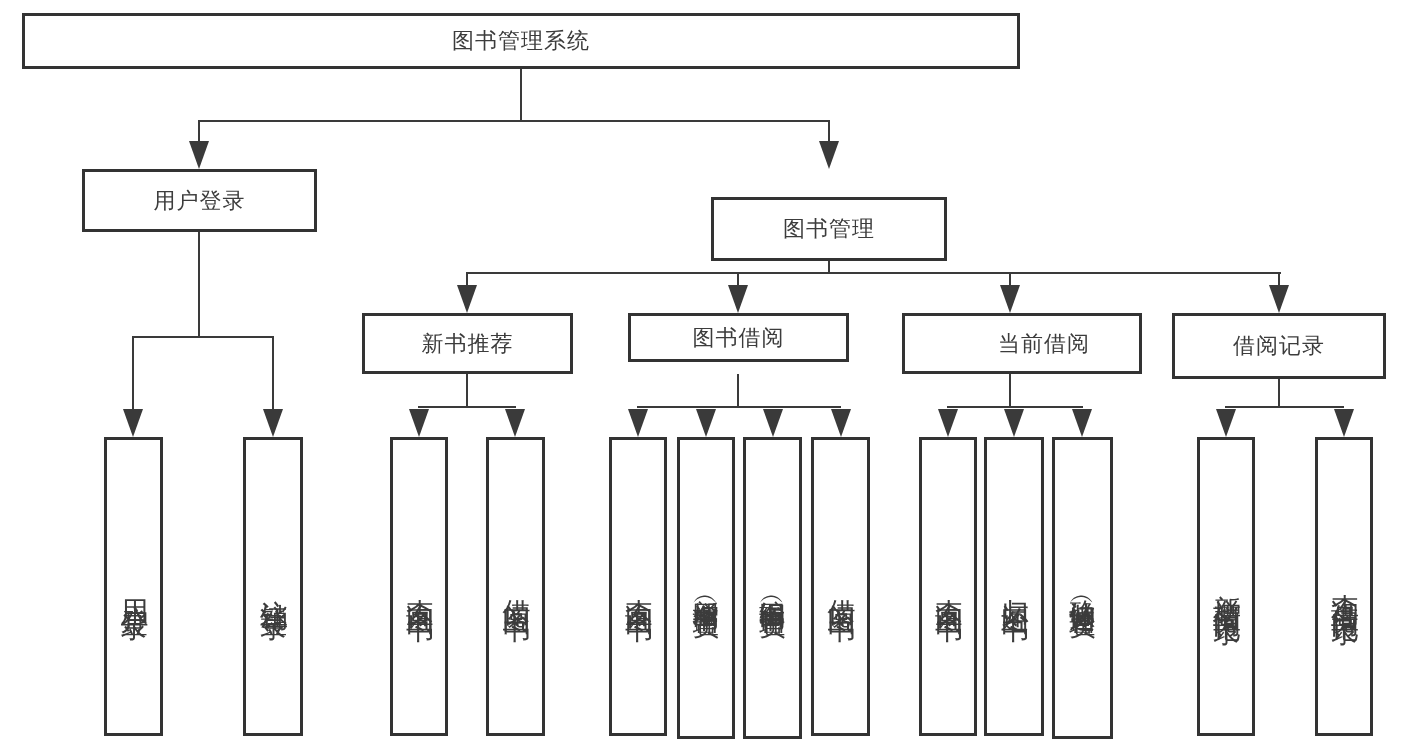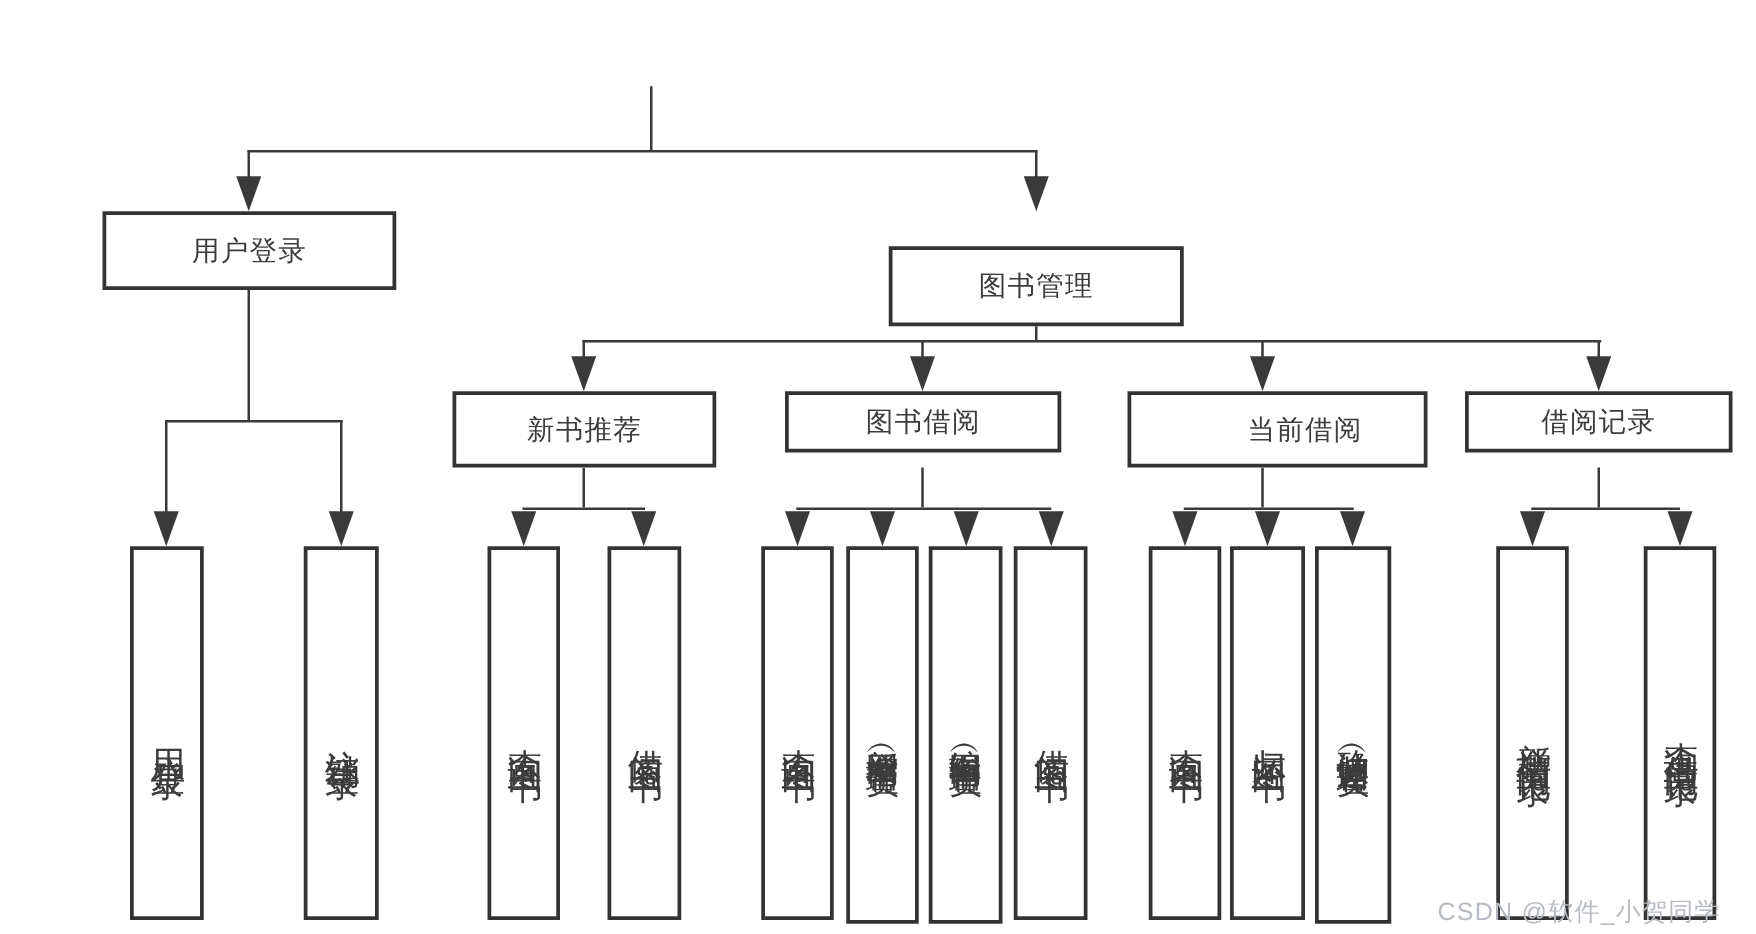--- a/index.html
+++ b/index.html
@@ -26,20 +26,23 @@
   .watermark{
     position:absolute;z-index:5;font-size:20px;letter-spacing:1px;
     color:#b7bbc2;white-space:nowrap;
   }
 </style>
 </head>
 <body>
 
 <div id="stage">
 
+  <div class="box" style="left:22px;top:13px;width:998px;height:56px;">
+    <span>图书管理系统</span>
+  </div>
 
   <div class="ln" style="left:520px;top:69px;width:2px;height:51px;"></div>
   <div class="ln" style="left:198px;top:120px;width:632px;height:2px;"></div>
   <div class="ln" style="left:198px;top:120px;width:2px;height:24px;"></div>
   <div class="ar" style="left:189px;top:141px;"></div>
   <div class="ln" style="left:828px;top:120px;width:2px;height:24px;"></div>
   <div class="ar" style="left:819px;top:141px;"></div>
 
   <div class="box" style="left:82px;top:169px;width:235px;height:63px;">
     <span>用户登录</span>
@@ -68,21 +71,21 @@
 
   <div class="box" style="left:362px;top:313px;width:211px;height:61px;align-items:center;">
     <span>新书推荐</span>
   </div>
   <div class="box" style="left:628px;top:313px;width:221px;height:49px;">
     <span>图书借阅</span>
   </div>
   <div class="box" style="left:902px;top:313px;width:240px;height:61px;padding-left:44px;">
     <span>当前借阅</span>
   </div>
-  <div class="box" style="left:1172px;top:313px;width:214px;height:49px;">
+  <div class="box" style="left:1172px;top:313px;width:214px;height:66px;">
     <span>借阅记录</span>
   </div>
 
   <div class="ln" style="left:466px;top:374px;width:2px;height:32px;"></div>
   <div class="ln" style="left:418px;top:406px;width:98px;height:2px;"></div>
   <div class="ar" style="left:409px;top:409px;"></div>
   <div class="ar" style="left:505px;top:409px;"></div>
 
   <div class="ln" style="left:737px;top:374px;width:2px;height:32px;"></div>
   <div class="ln" style="left:637px;top:406px;width:204px;height:2px;"></div>
@@ -139,15 +142,14 @@
     <span>确认归还（管理员）</span>
   </div>
 
   <div class="box vbox" style="left:1197px;top:437px;width:58px;height:299px;">
     <span>新增借阅记录</span>
   </div>
   <div class="box vbox" style="left:1315px;top:437px;width:58px;height:299px;">
     <span>查询借阅记录</span>
   </div>
 
-  <div class="watermark" style="left:1150px;top:716px;">CSDN @软件_小贺同学</div>
 
 </div>
 
 </body></html>

